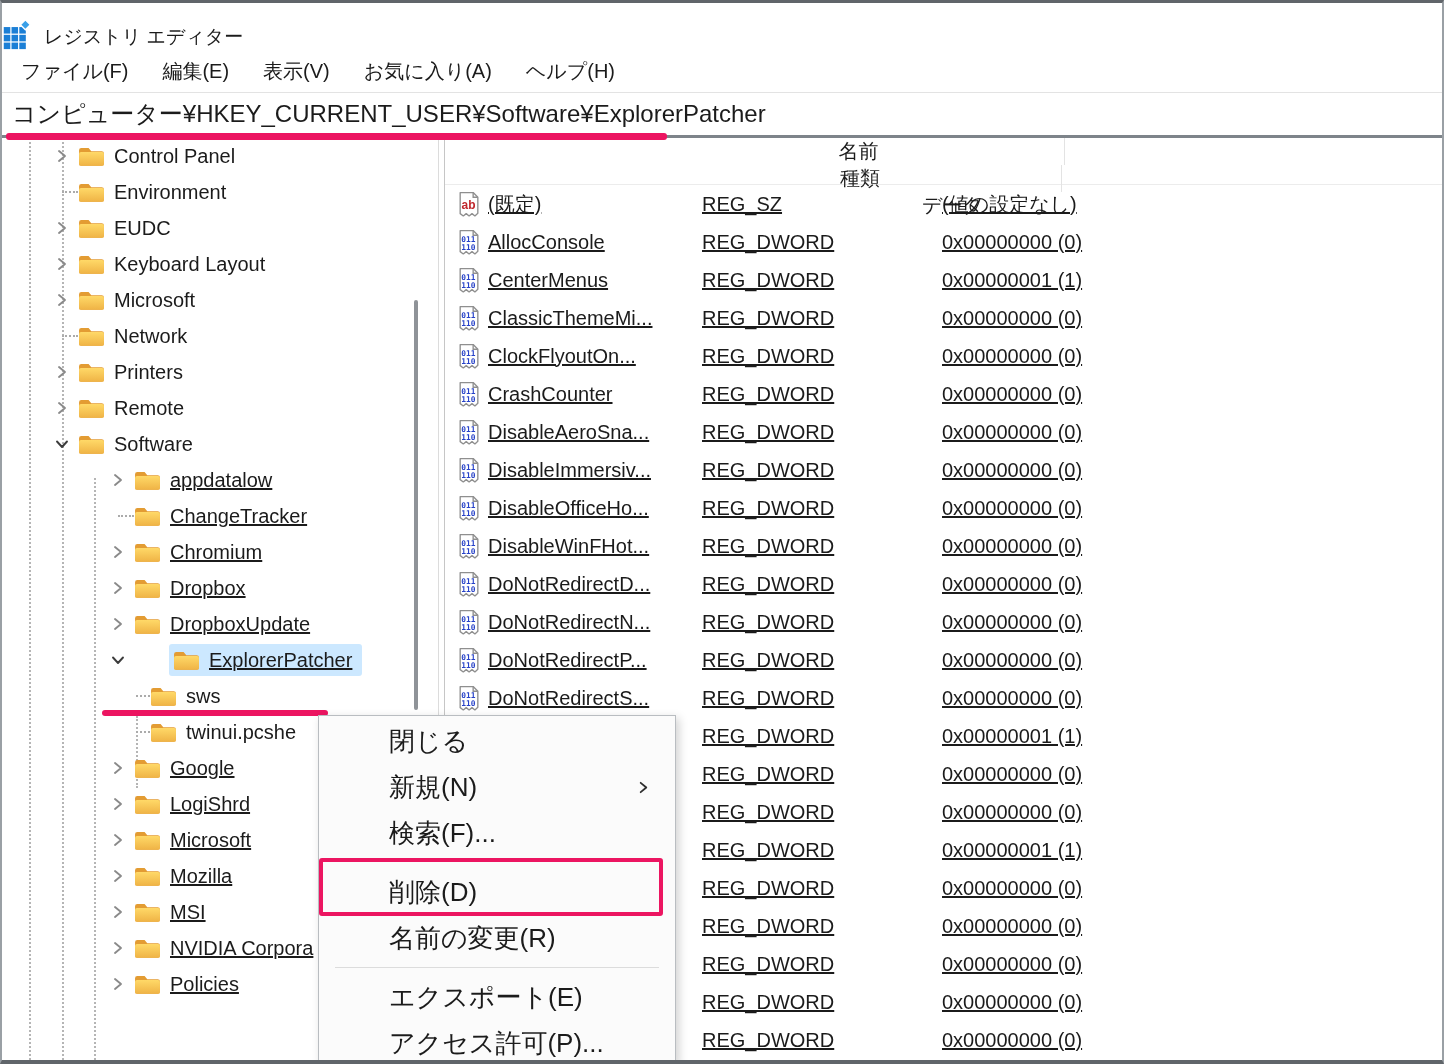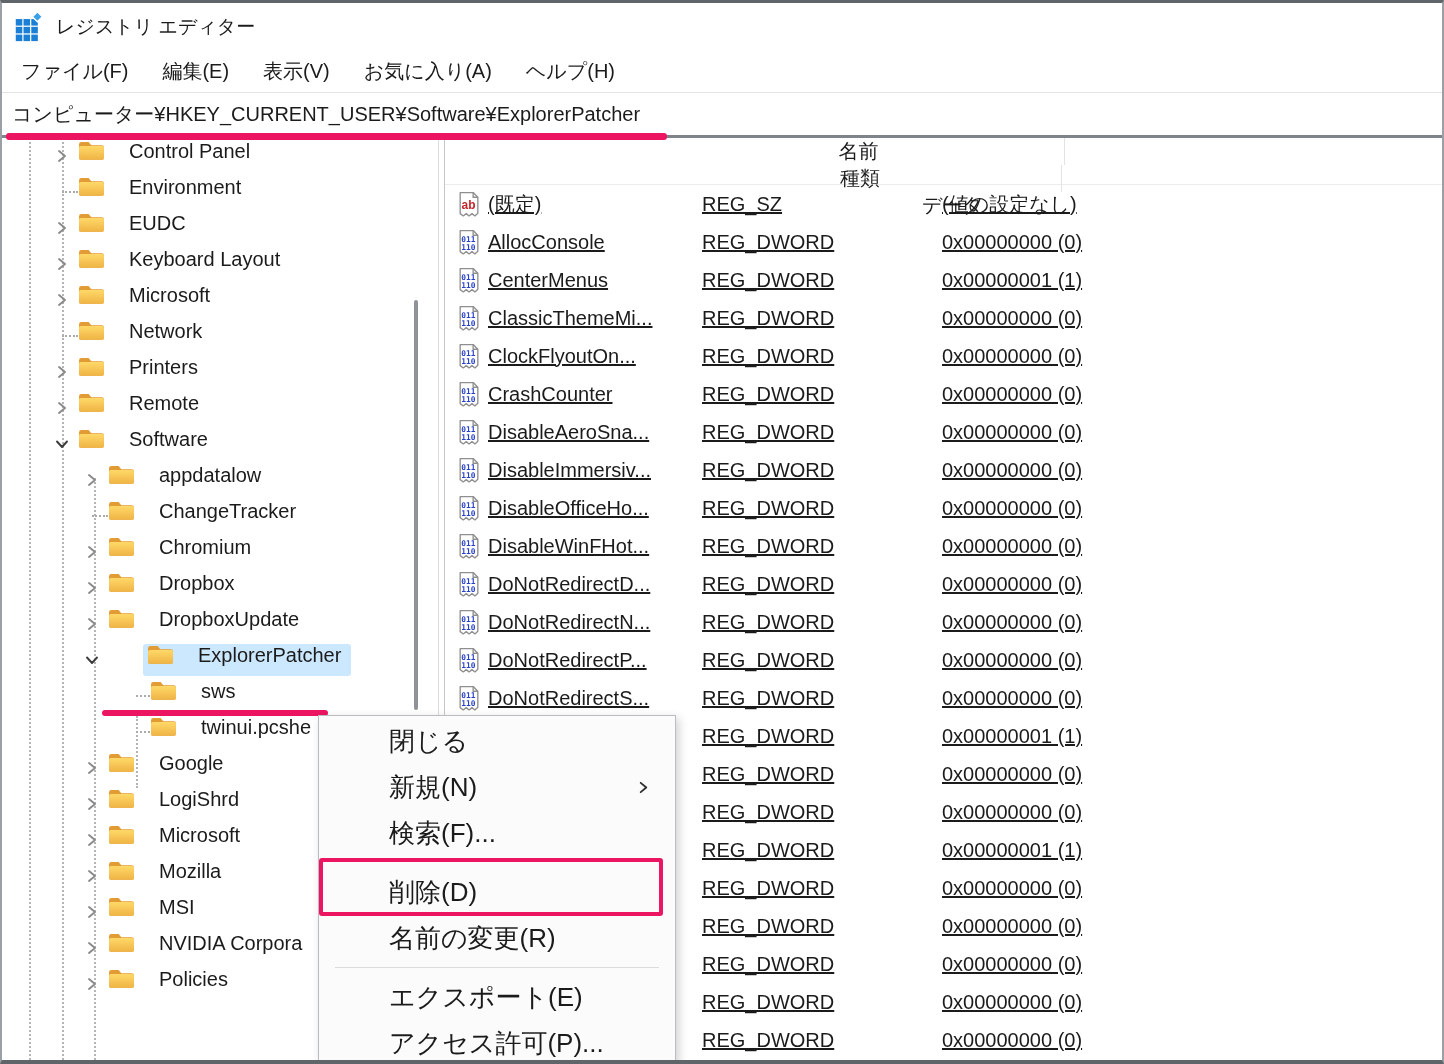--- a/index.html
+++ b/index.html
@@ -5,38 +5,38 @@
   html,body{margin:0;padding:0;}
   body{
     width:1444px;height:1064px;position:relative;overflow:hidden;background:#fff;
     box-sizing:border-box;
     border-top:3px solid #60656a;border-bottom:4px solid #60656a;
     border-left:2px solid #9aa0a5;border-right:2px solid #9aa0a5;
     font-family:"Liberation Sans","DejaVu Sans",sans-serif;
     color:#1b1b1b;
     --annot:#ec1561;--sel:#cce8ff;
   }
-  .titlebar{height:47px;display:flex;align-items:center;padding-left:12px;background:#fff;}
+  .titlebar{height:47px;display:flex;align-items:flex-end;background:#fff;}
   .applogo{width:30px;height:30px;margin-right:12px;flex:0 0 auto;}
   .title{font-size:19px;}
   .menubar{height:42px;display:flex;align-items:center;padding-left:2px;border-bottom:1px solid #e3e3e3;font-size:20px;}
   .menu-item{padding:0 17px;line-height:40px;cursor:default;}
-  .addressbar{height:42px;display:flex;align-items:center;padding-left:10px;font-size:20px;border-bottom:3px solid #7e848a;position:relative;}
+  .addressbar{height:42px;display:flex;align-items:center;padding-left:10px;font-size:24px;border-bottom:3px solid #7e848a;position:relative;}
 
   .main{position:absolute;left:0;right:0;top:135px;bottom:0;overflow:hidden;}
 
   
   .treepane{position:absolute;left:0;top:0;bottom:0;width:436px;overflow:hidden;}
   .tree-row{height:36px;display:flex;align-items:center;white-space:nowrap;font-size:20px;position:relative;}
-  .lvl2{padding-left:44px;}.lvl3{padding-left:74px;}.lvl4{padding-left:116px;}
+  .lvl2{padding-left:44px;}.lvl3{padding-left:100px;text-decoration:underline;}.lvl4{padding-left:116px;}
   .twisty{width:32px;height:36px;flex:0 0 auto;display:flex;align-items:center;justify-content:flex-start;position:relative;z-index:2;}
   .twisty svg{width:16px;height:16px;margin-left:8px;}
   .connector::after{content:'';display:block;width:16px;margin-left:16px;border-top:2px dotted #ababab;}
   .lvl4 .connector::after{margin-left:18px;}
-  .tree-sel{display:inline-flex;align-items:flex-start;height:32px;padding:0 10px 0 4px;margin-left:-4px;border-radius:3px;position:relative;z-index:2;gap:15px;}
+  .tree-sel{display:inline-flex;align-items:center;height:32px;padding:0 10px 0 4px;margin-left:-4px;border-radius:3px;position:relative;z-index:2;}
   .tree-sel.selected{background:var(--sel);margin-left:35px;}
   .foldericon{width:27px;height:21px;margin-right:9px;flex:0 0 auto;}
   .foldericon svg{width:27px;height:21px;display:block;}
   .guide{position:absolute;border-left:2px dotted #b5b5b5;width:0;z-index:1;}
   .g1{left:27px;top:0;bottom:0;}
   .g2{left:60px;top:0;bottom:0;}
   .g3{left:92px;top:340px;bottom:0;}
   .g4{left:134px;top:578px;height:72px;}
   .tree-scrollbar{position:absolute;left:412px;top:162px;width:4px;height:410px;background:#8f9398;border-radius:2px;z-index:3;}
   .splitter{position:absolute;left:436px;top:0;bottom:0;width:1px;background:#dcdcdc;}

